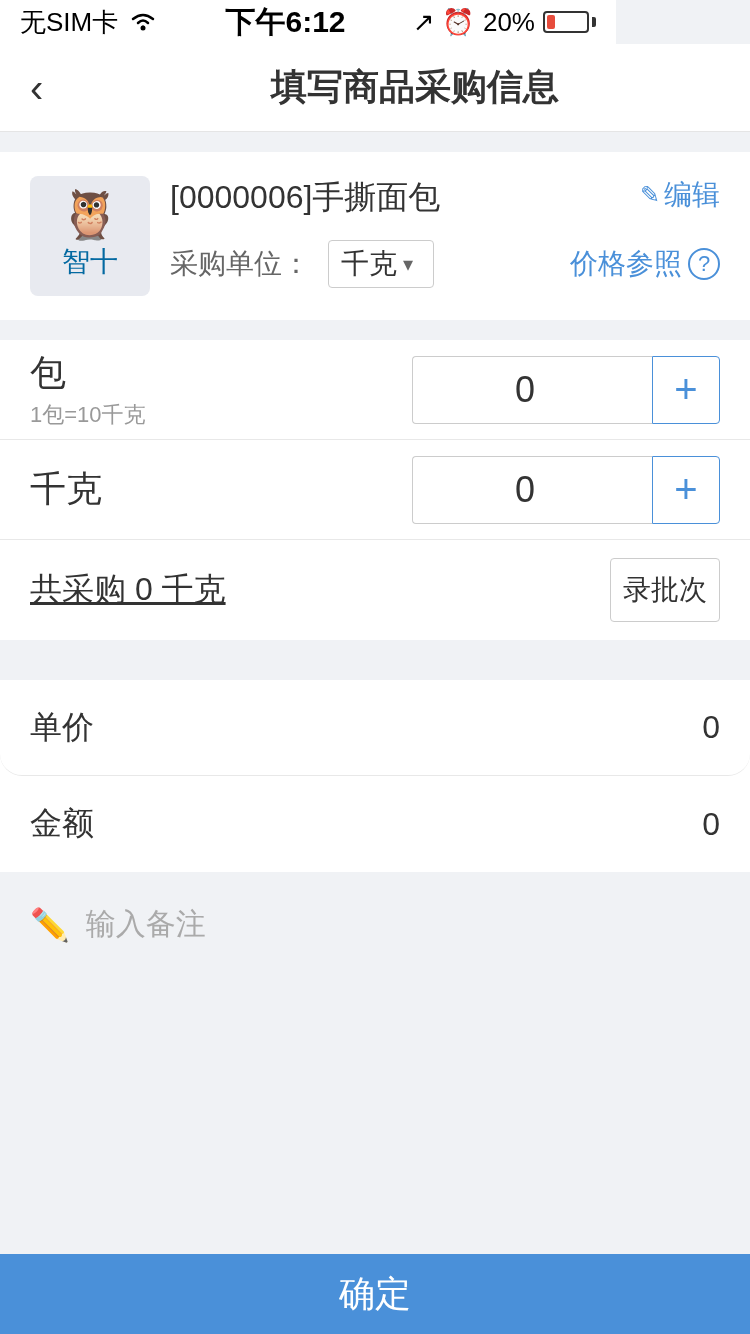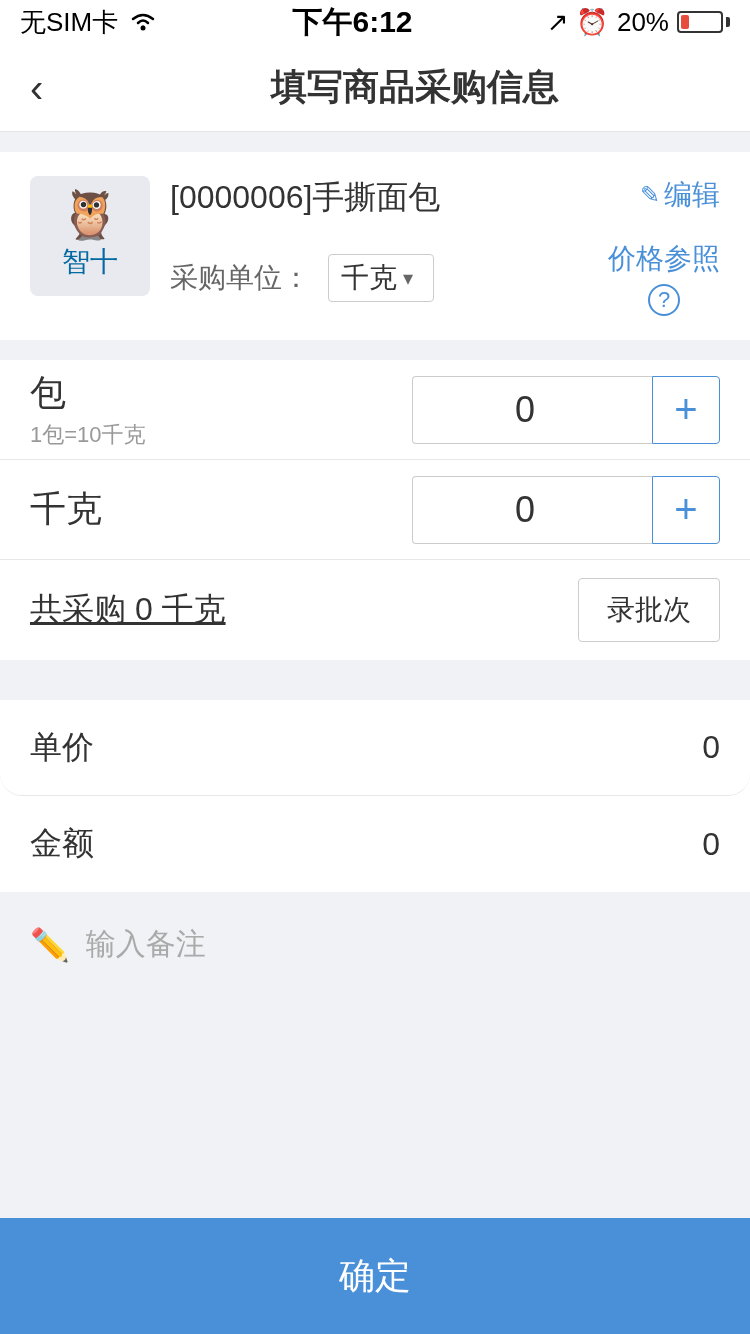--- a/index.html
+++ b/index.html
@@ -9,21 +9,21 @@
       min-height: 1334px;
       font-family: -apple-system, "PingFang SC", "Helvetica Neue", Arial, sans-serif;
       background: #f0f2f5;
       font-size: 32px;
       color: #333;
       position: relative;
     }
 
     
     .status-bar {
-      width: 750px;
+      width: 616px;
       height: 44px;
       background: #fff;
       display: flex;
       align-items: center;
       justify-content: space-between;
       padding: 0 20px;
       font-size: 28px;
       font-weight: 500;
       color: #000;
     }
@@ -163,21 +163,20 @@
       font-size: 20px;
       color: #666;
     }
     .price-ref-link {
       color: #4a90d9;
       font-size: 28px;
       display: flex;
       align-items: center;
       gap: 6px;
       cursor: pointer;
-      flex-direction: column;
     }
     .price-ref-help {
       width: 32px; height: 32px;
       border: 2px solid #4a90d9;
       border-radius: 50%;
       display: flex; align-items: center; justify-content: center;
       font-size: 22px;
       color: #4a90d9;
     }
 
@@ -254,21 +253,21 @@
       background: #fff;
     }
     .summary-text {
       font-size: 32px;
       color: #333;
       text-decoration: underline;
     }
     .batch-btn {
       border: 1px solid #ccc;
       border-radius: 4px;
-      padding: 12px 28px;
+      padding: 12px 12px;
       font-size: 28px;
       color: #333;
       background: #fff;
       cursor: pointer;
     }
 
     
     .price-section {
       background: #fff;
       margin-top: 20px;
@@ -319,21 +318,21 @@
       flex: 1;
       min-height: 300px;
     }
 
     
     .confirm-bar {
       position: fixed;
       bottom: 0;
       left: 0;
       width: 750px;
-      height: 116px;
+      height: 80px;
       background: #4a90d9;
       display: flex;
       align-items: center;
       justify-content: center;
       cursor: pointer;
     }
     .confirm-text {
       font-size: 36px;
       color: #fff;
       font-weight: 500;

